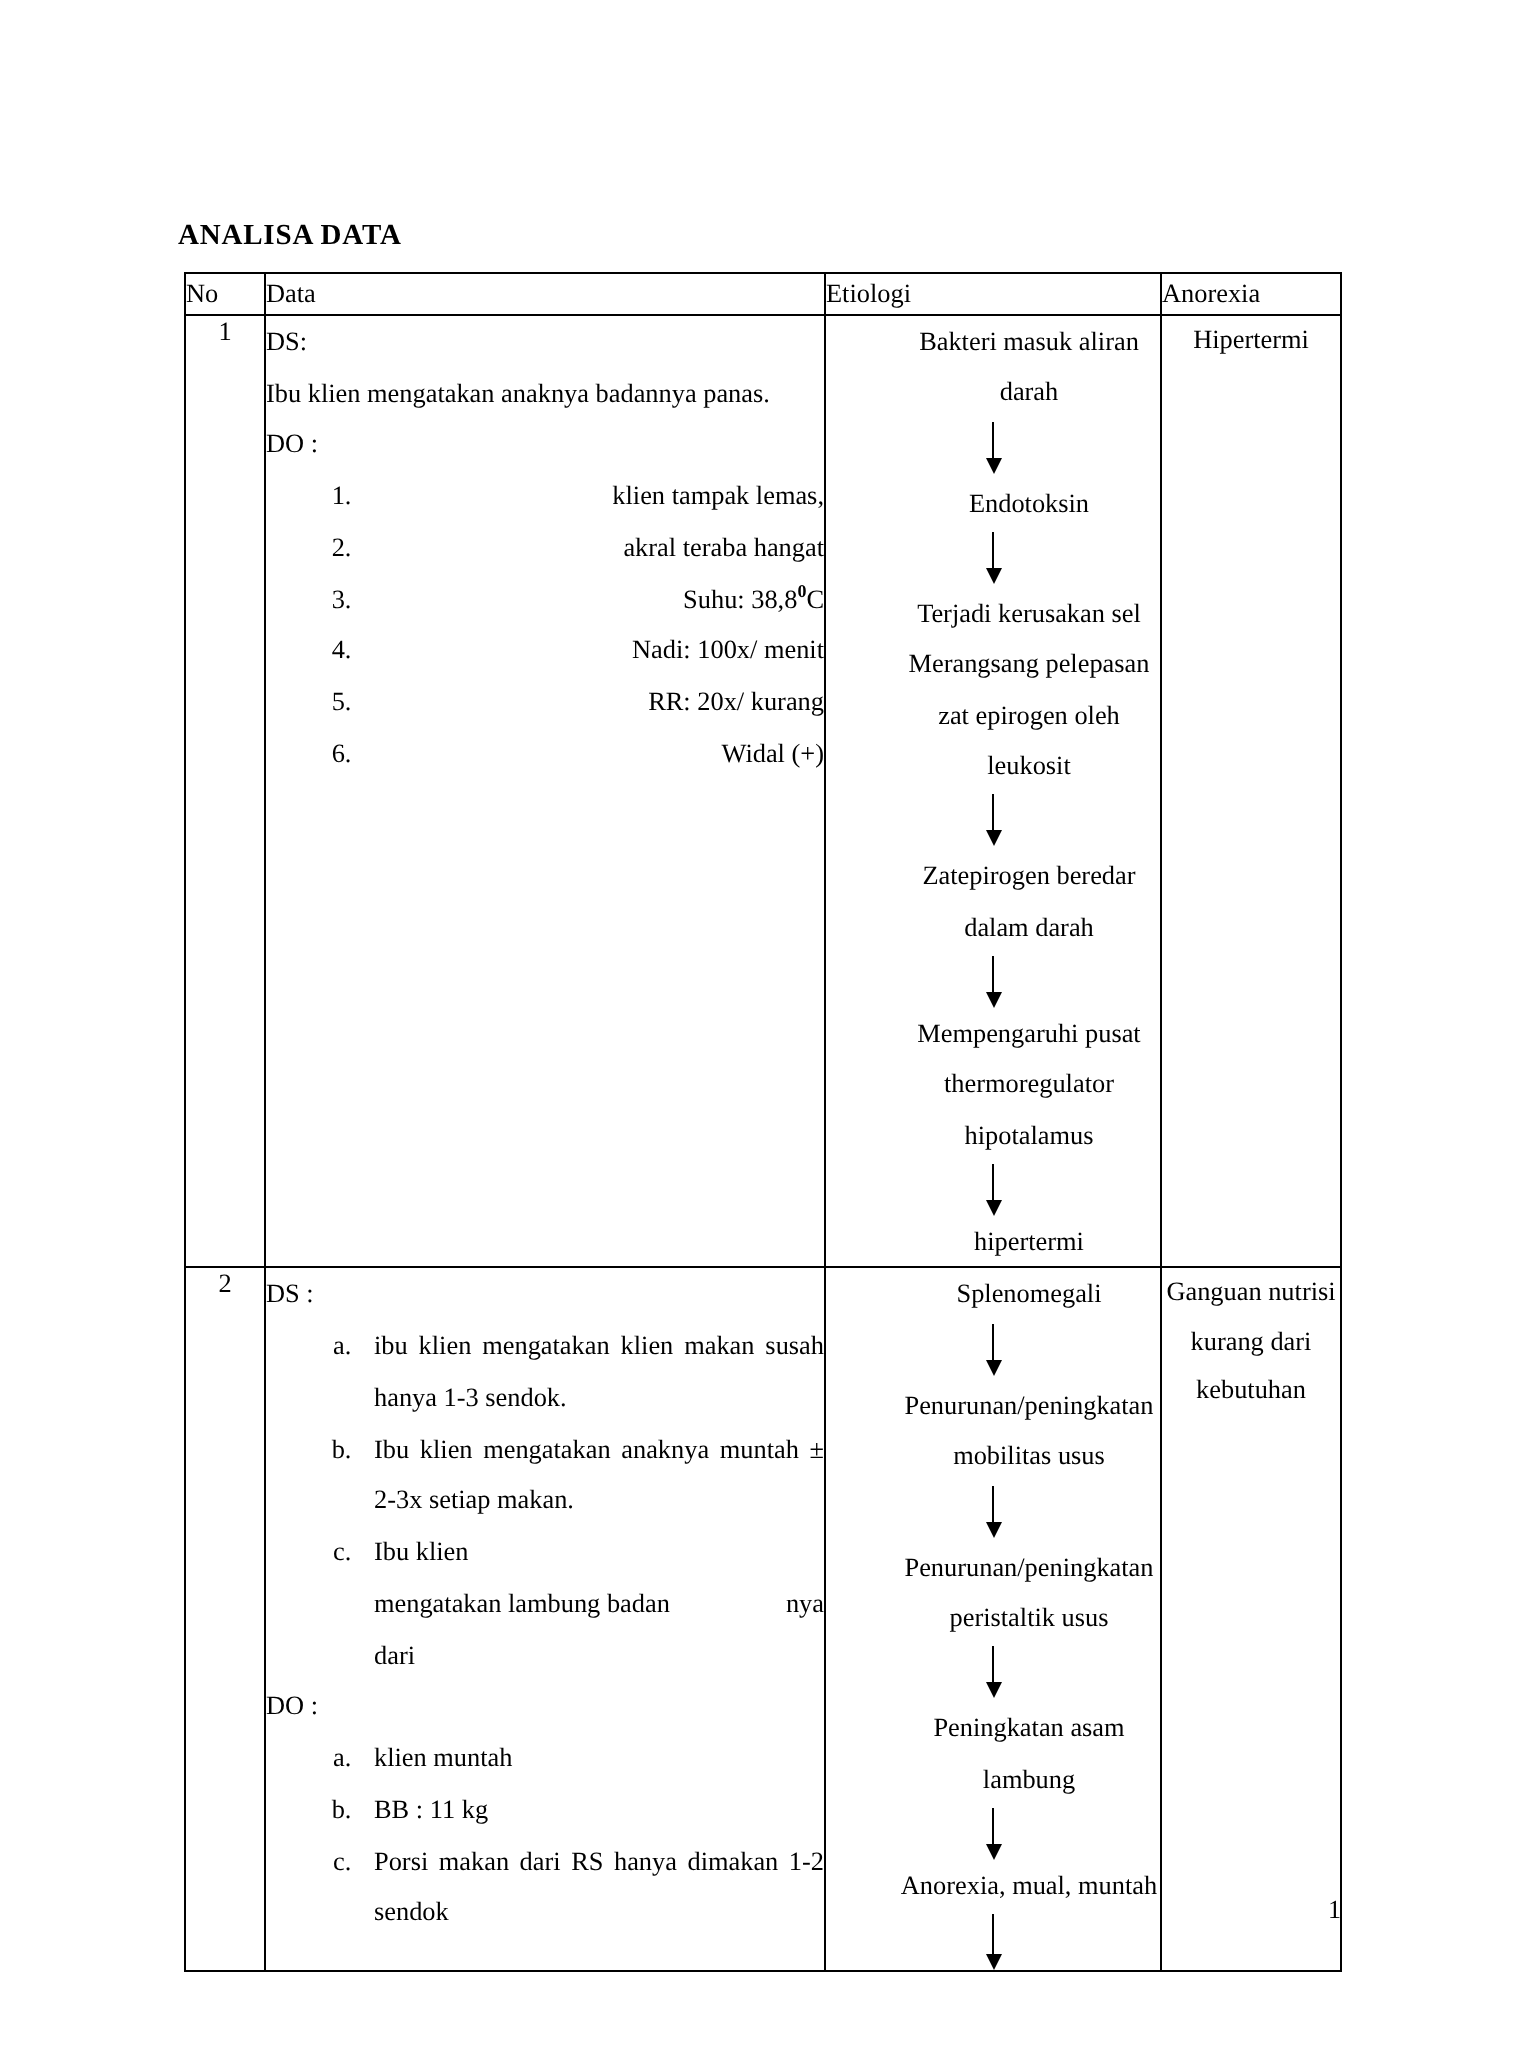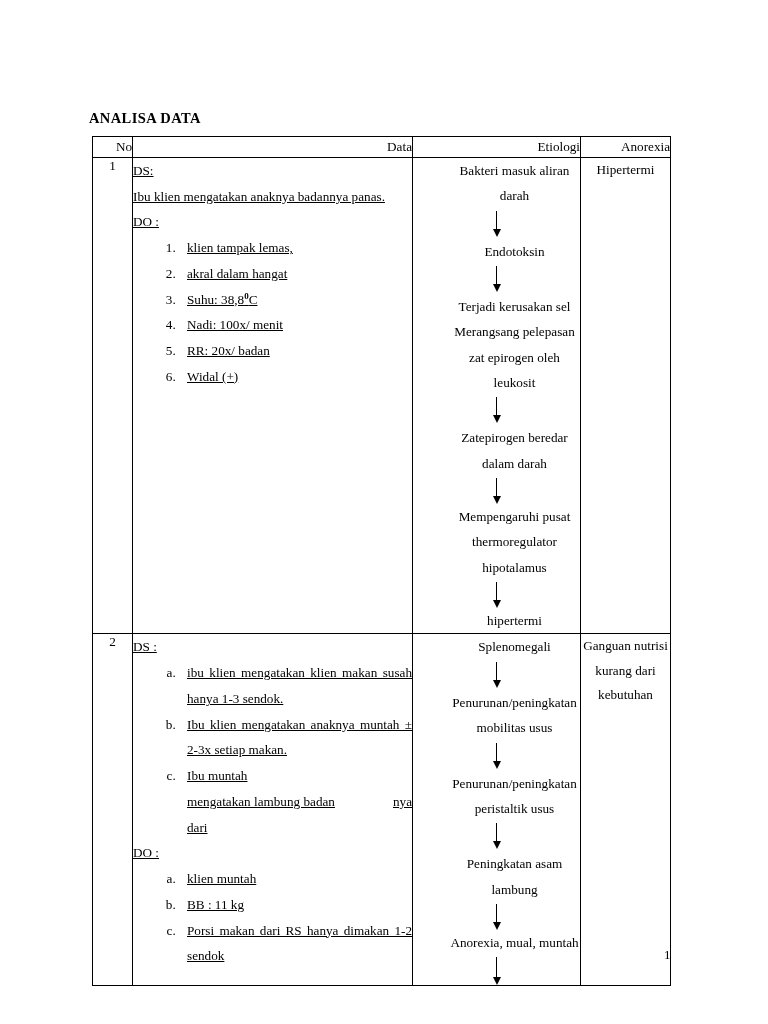--- a/index.html
+++ b/index.html
@@ -44,34 +44,33 @@
     vertical-align: top;
     padding: 0;
     font-weight: normal;
   }
   col.c-no { width: 40px; }
   col.c-data { width: 280px; }
   col.c-etio { width: 168px; }
   col.c-prob { width: 90px; }
 
   th.head {
-    text-align: right;
+    text-align: left;
     height: 20px;
     line-height: 20px;
     font-size: 13.2px;
   }
 
   td.cell-no {
     text-align: center;
     padding-top: 3px;
     font-size: 13.2px;
   }
   td.cell-data {
     padding: 3px 6px 4px 6px;
-    text-decoration: underline;
   }
   td.cell-etio {
     padding: 3px 2px 0 2px;
     text-align: center;
     overflow: hidden;
   }
   td.cell-prob {
     padding: 3px 2px 0 2px;
     text-align: center;
     line-height: 1.85;
@@ -83,21 +82,21 @@
   .para-just {
     text-align: justify;
     text-align-last: left;
     line-height: 1.95;
   }
   ol.list, ol.alist {
     margin: 0;
     padding: 0 0 0 46px;
     line-height: 1.95;
   }
-  ol.list { list-style-type: decimal; }
+  ol.list { list-style-type: decimal; text-align: right; }
   ol.alist { list-style-type: lower-alpha; }
   ol.list > li, ol.alist > li {
     padding-left: 8px;
   }
   ol.alist > li.just {
     text-align: justify;
     text-align-last: left;
   }
   .wordgap {
     display: inline-block;
@@ -181,24 +180,24 @@
 
       <tr>
         <td class="cell-no">1</td>
 
         <td class="cell-data">
           <div class="lbl">DS:</div>
           <div class="para-just">Ibu klien mengatakan anaknya badannya panas.</div>
           <div class="lbl">DO :</div>
           <ol class="list">
             <li>klien tampak lemas,</li>
-            <li>akral dalam hangat</li>
+            <li>akral teraba hangat</li>
             <li><span>Suhu: 38,8</span><span class="sup0">0</span><span>C</span></li>
             <li>Nadi: 100x/ menit</li>
-            <li>RR: 20x/ badan</li>
+            <li>RR: 20x/ kurang</li>
             <li>Widal (+)</li>
           </ol>
         </td>
 
         <td class="cell-etio">
           <div class="flow-line">Bakteri masuk aliran darah</div>
           <span class="arrow"></span>
           <div class="flow-line">Endotoksin</div>
           <span class="arrow"></span>
           <div class="flow-line">Terjadi kerusakan sel</div>
@@ -216,21 +215,21 @@
 
       <tr>
         <td class="cell-no">2</td>
 
         <td class="cell-data">
           <div class="lbl">DS :</div>
           <ol class="alist">
             <li class="just">ibu klien mengatakan klien makan susah hanya 1-3 sendok.</li>
             <li class="just">Ibu klien mengatakan anaknya muntah ± 2-3x setiap makan.</li>
             <li>
-              <span>Ibu muntah</span><br>
+              <span>Ibu klien</span><br>
               <span>mengatakan lambung badan</span><span class="wordgap"></span><span>nya</span><br>
               <span>dari</span>
             </li>
           </ol>
           <div class="lbl">DO :</div>
           <ol class="alist">
             <li>klien muntah</li>
             <li>BB : 11 kg</li>
             <li class="just">Porsi makan dari RS hanya dimakan 1-2 sendok</li>
           </ol>

